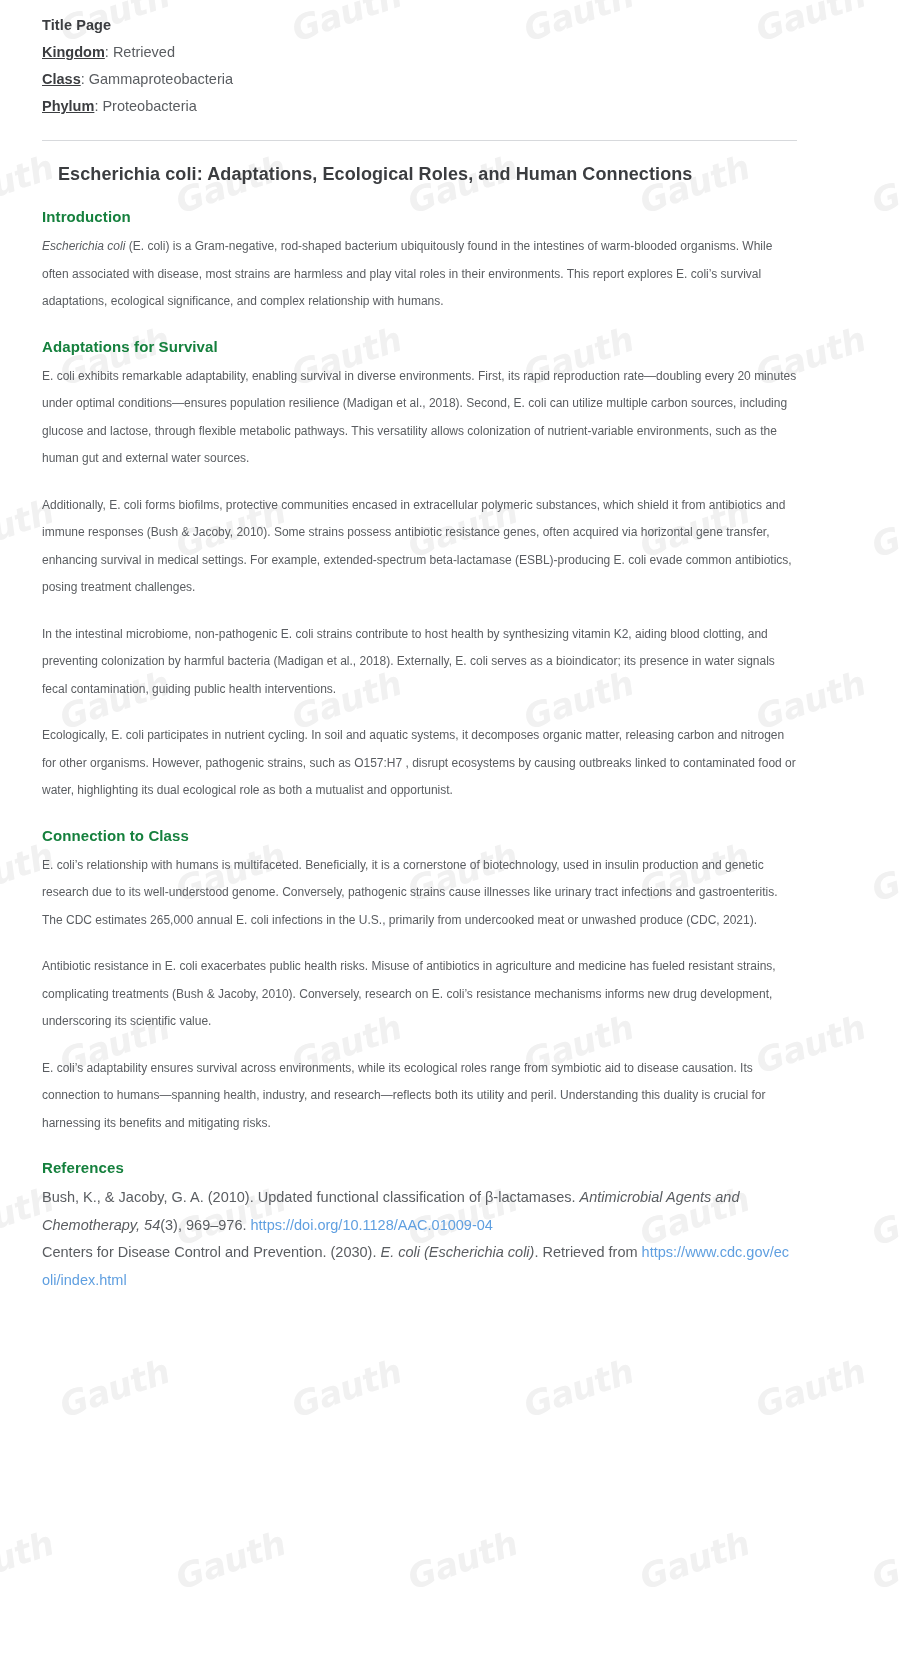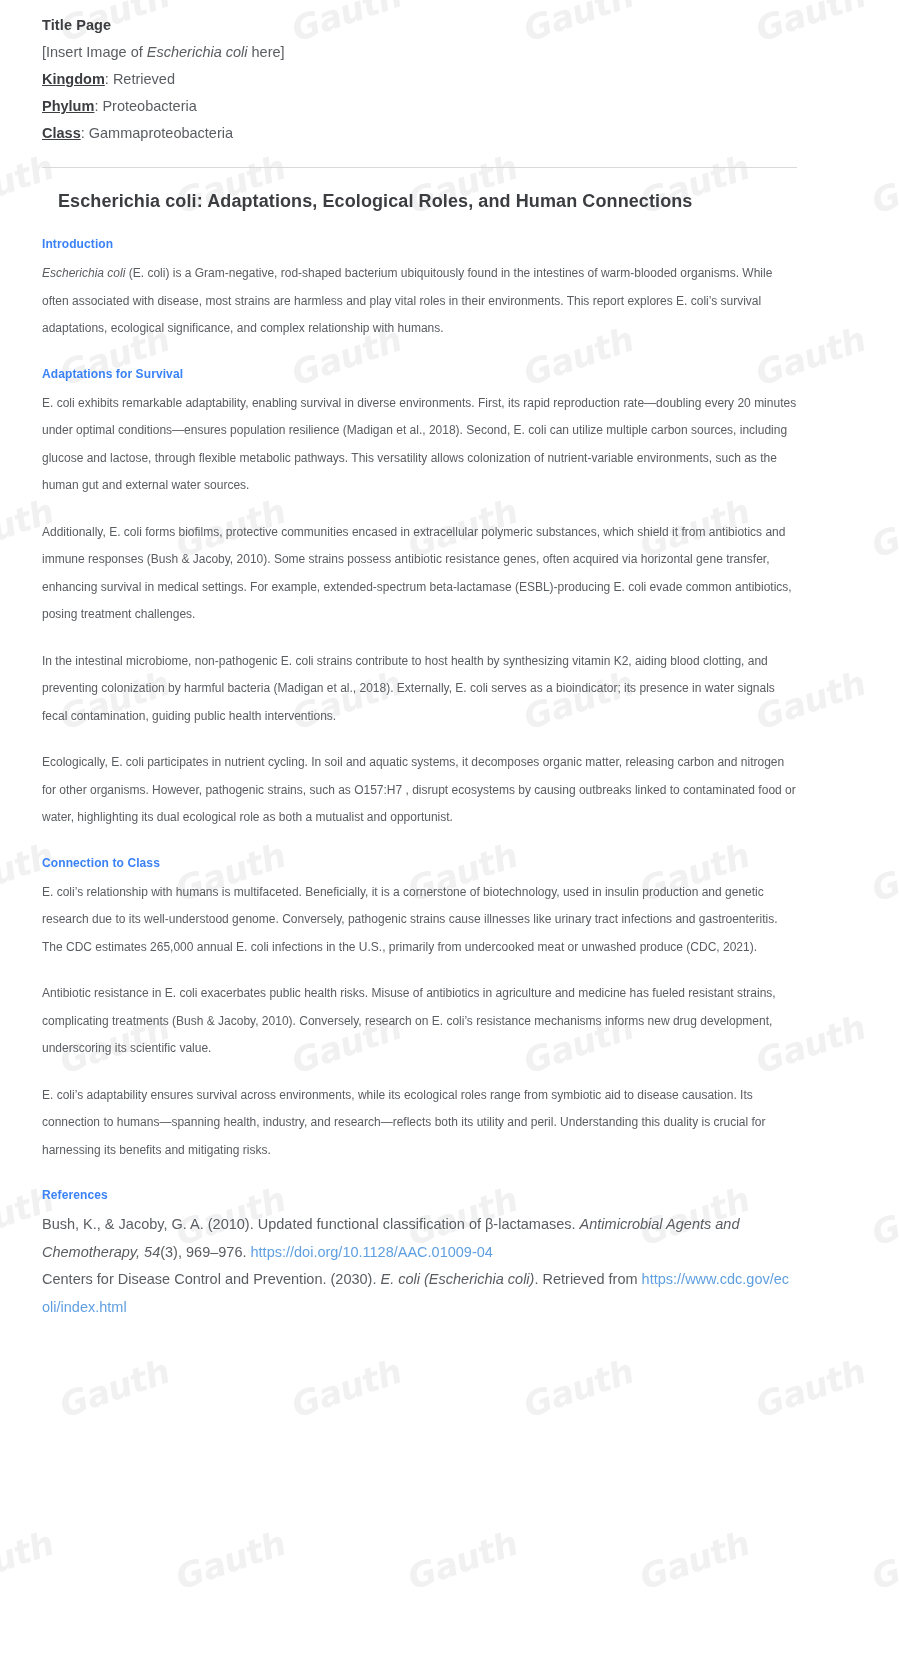--- a/index.html
+++ b/index.html
@@ -71,23 +71,23 @@
   h2.doc-title {
     font-size: 18px;
     font-weight: 700;
     color: #3b3d40;
     margin: 0 0 20px 16px;
     line-height: 22px;
     letter-spacing: 0.1px;
   }
 
   h3.section-head {
-    font-size: 12px;
-    font-weight: 700;
-    color: #3b82f6;
+    font-size: 15px;
+    font-weight: 700;
+    color: #15803d;
     margin: 0 0 4px 0;
     line-height: 24px;
     letter-spacing: 0.1px;
   }
 
   p.para {
     font-size: 12px;
     color: #5a5d61;
     line-height: 27.5px;
     margin: 0 0 19px 0;
@@ -158,27 +158,26 @@
     <div class="wm" style="left: 526px; top: 1660px;">Gauth</div>
     <div class="wm" style="left: 758px; top: 1660px;">Gauth</div>
     <div class="wm" style="left: 990px; top: 1660px;">Gauth</div>
   </div>
 
 <div id="doc">
 
   <div>
     <div class="h-strong">Title Page</div>
 
-    <p class="meta-line"><span>[Insert Image of </span><i>Escherichia coli</i><span> here]</span></p>
 
     <p class="meta-line"><b>Kingdom</b><span>: </span><span>Retrieved</span></p>
 
+    <p class="meta-line"><b>Class</b><span>: </span><span>Gammaproteobacteria</span></p>
+
     <p class="meta-line"><b>Phylum</b><span>: </span><span>Proteobacteria</span></p>
-
-    <p class="meta-line"><b>Class</b><span>: </span><span>Gammaproteobacteria</span></p>
   </div>
 
   <hr class="rule">
 
   <h2 class="doc-title">Escherichia coli: Adaptations, Ecological Roles, and Human Connections</h2>
 
   <div id="sections-root">
       <h3 class="section-head">Introduction</h3>
       <p class="para"><i>Escherichia coli</i><span> (E. coli) is a Gram-negative, rod-shaped bacterium ubiquitously found in the intestines of warm-blooded organisms. While often associated with disease, most strains are harmless and play vital roles in their environments. This report explores E. coli’s survival adaptations, ecological significance, and complex relationship with humans.</span></p>
       <h3 class="section-head">Adaptations for Survival</h3>

